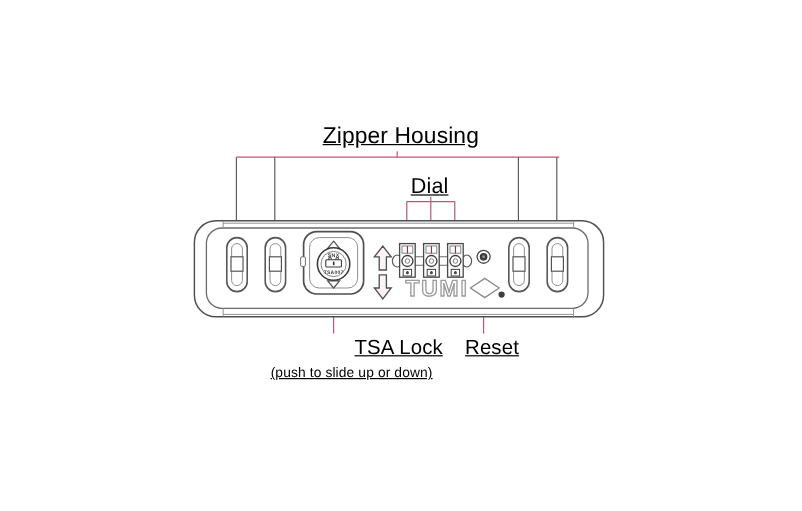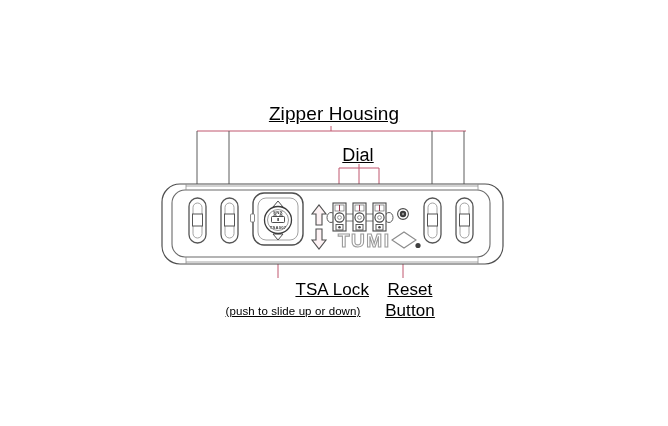--- a/index.html
+++ b/index.html
@@ -230,15 +230,14 @@
   <div class="lbl lbl-zipper">Zipper Housing</div>
 
   <div class="lbl lbl-dial">Dial</div>
 
   <div class="lbl lbl-tsa">TSA Lock</div>
 
   <div class="lbl lbl-tsa-sub">(push to slide up or down)</div>
 
   <div class="lbl lbl-reset">Reset</div>
 
-  <div class="lbl lbl-reset-2">Button</div>
 
 </div>
 
 </body></html>

